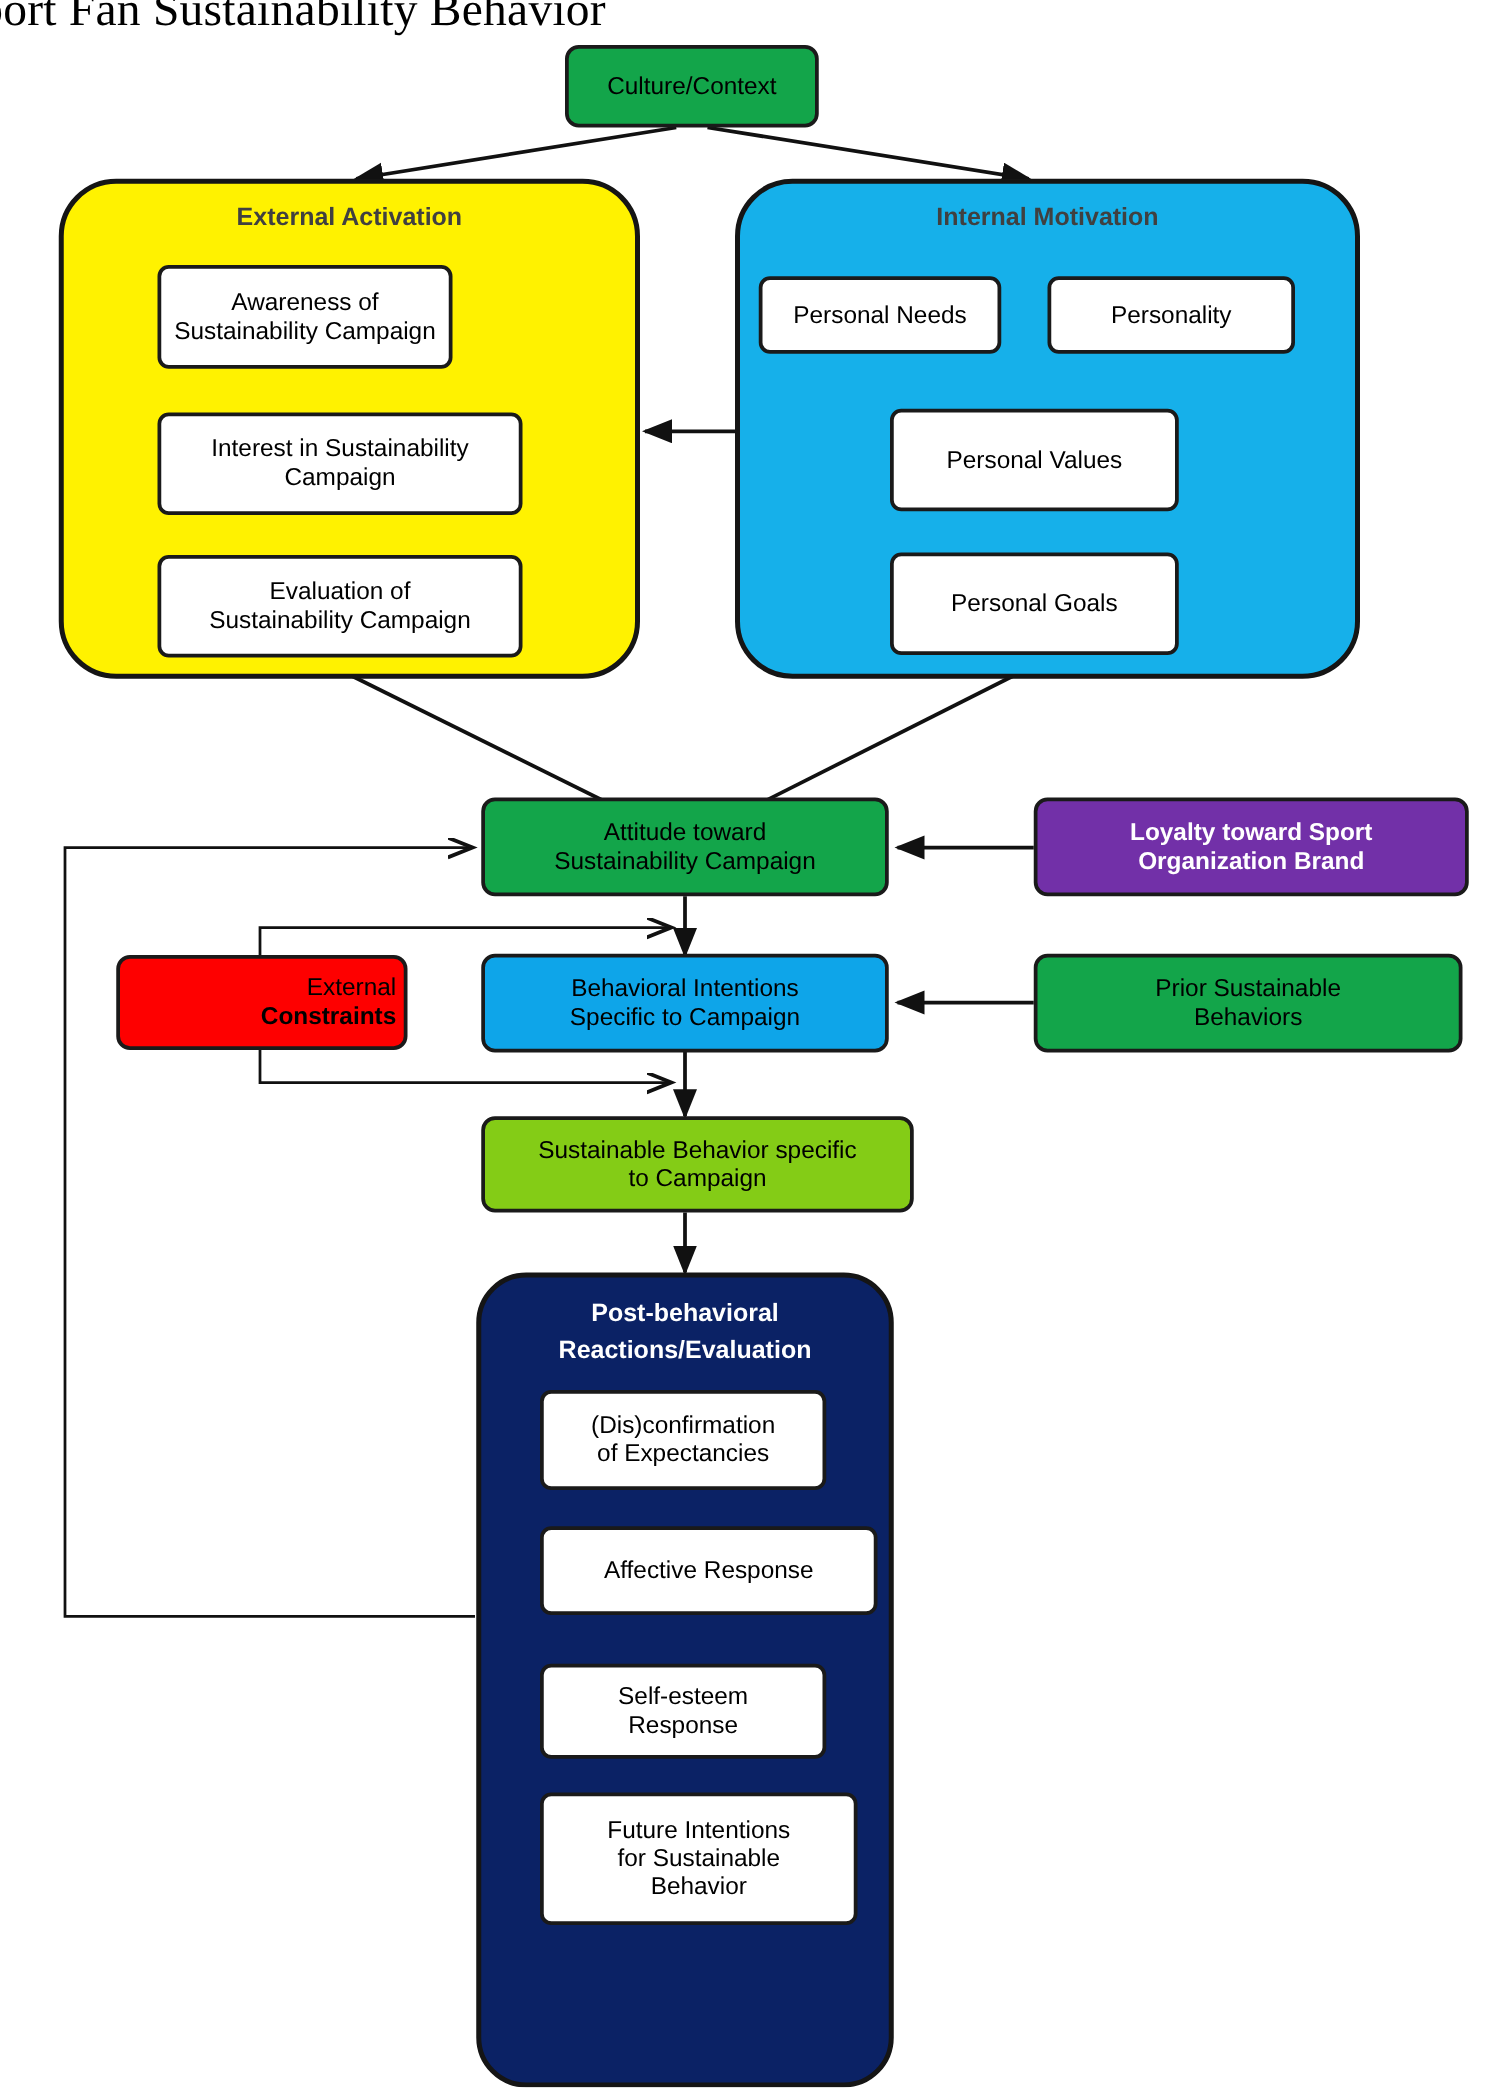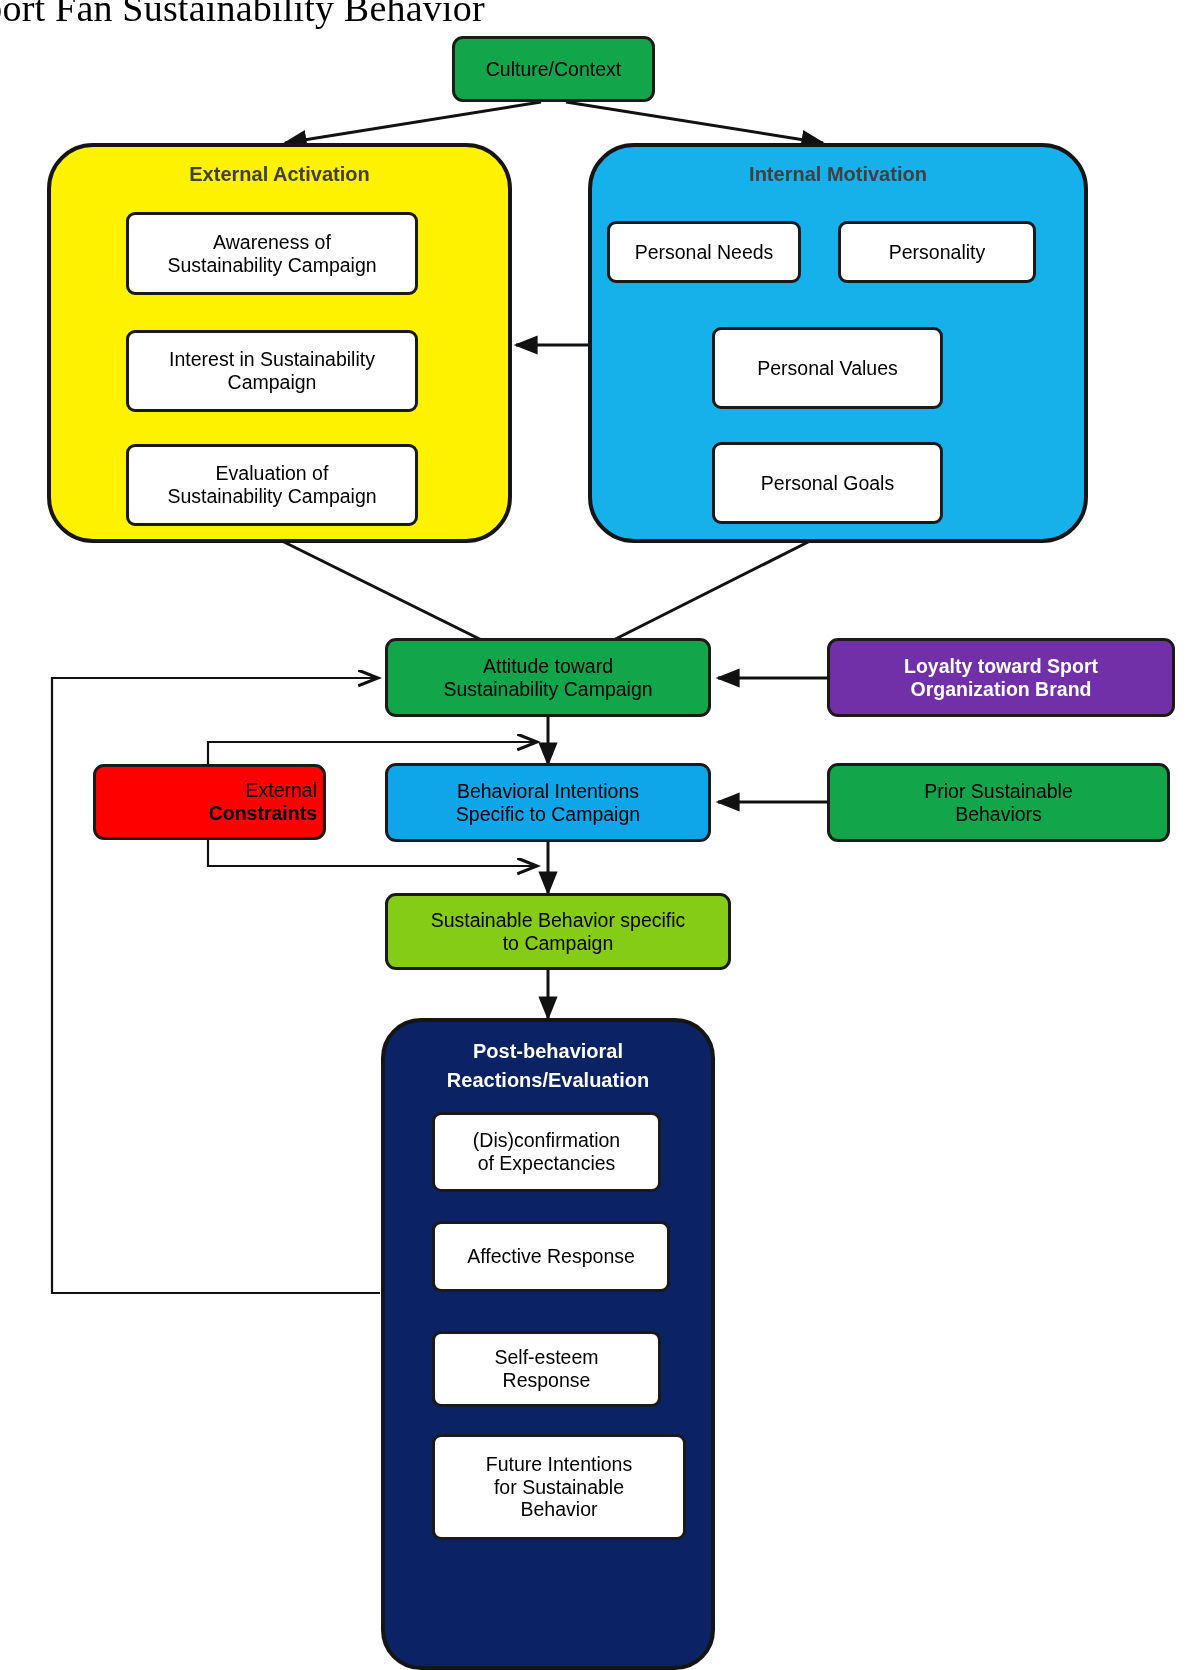--- a/index.html
+++ b/index.html
@@ -143,21 +143,21 @@
     </g>
   </svg>
 
   <div class="node" style="left:452px; top:36px; width:203px; height:66px; background:#13A54A;">
     <span>Culture/Context</span>
   </div>
 
   <div class="group" style="left:47px; top:143px; width:465px; height:400px; background:#FFF200;">
     <div class="group-title" style="top:16px;">External Activation</div>
   </div>
-  <div class="node white" style="left:126px; top:212px; width:292px; height:83px;">
+  <div class="node white" style="left:126px; top:212px; width:236px; height:83px;">
     <span style="white-space:pre-line;">Awareness of
 Sustainability Campaign</span>
   </div>
   <div class="node white" style="left:126px; top:330px; width:292px; height:82px;">
     <span style="white-space:pre-line;">Interest in Sustainability
 Campaign</span>
   </div>
   <div class="node white" style="left:126px; top:444px; width:292px; height:82px;">
     <span style="white-space:pre-line;">Evaluation of
 Sustainability Campaign</span>
@@ -210,21 +210,21 @@
   </div>
 
   <div class="group" style="left:381px; top:1018px; width:334px; height:652px; background:#0B2265; border-radius:40px;">
     <div class="group-title light" style="top:18px;">Post-behavioral</div>
     <div class="group-title light" style="top:47px;">Reactions/Evaluation</div>
   </div>
   <div class="node white" style="left:432px; top:1112px; width:229px; height:80px;">
     <span style="white-space:pre-line;">(Dis)confirmation
 of Expectancies</span>
   </div>
-  <div class="node white" style="left:432px; top:1221px; width:238px; height:71px;">
+  <div class="node white" style="left:432px; top:1221px; width:270px; height:71px;">
     <span>Affective Response</span>
   </div>
   <div class="node white" style="left:432px; top:1331px; width:229px; height:76px;">
     <span style="white-space:pre-line;">Self-esteem
 Response</span>
   </div>
   <div class="node white" style="left:432px; top:1434px; width:254px; height:106px;">
     <span style="white-space:pre-line;">Future Intentions
 for Sustainable
 Behavior</span>

